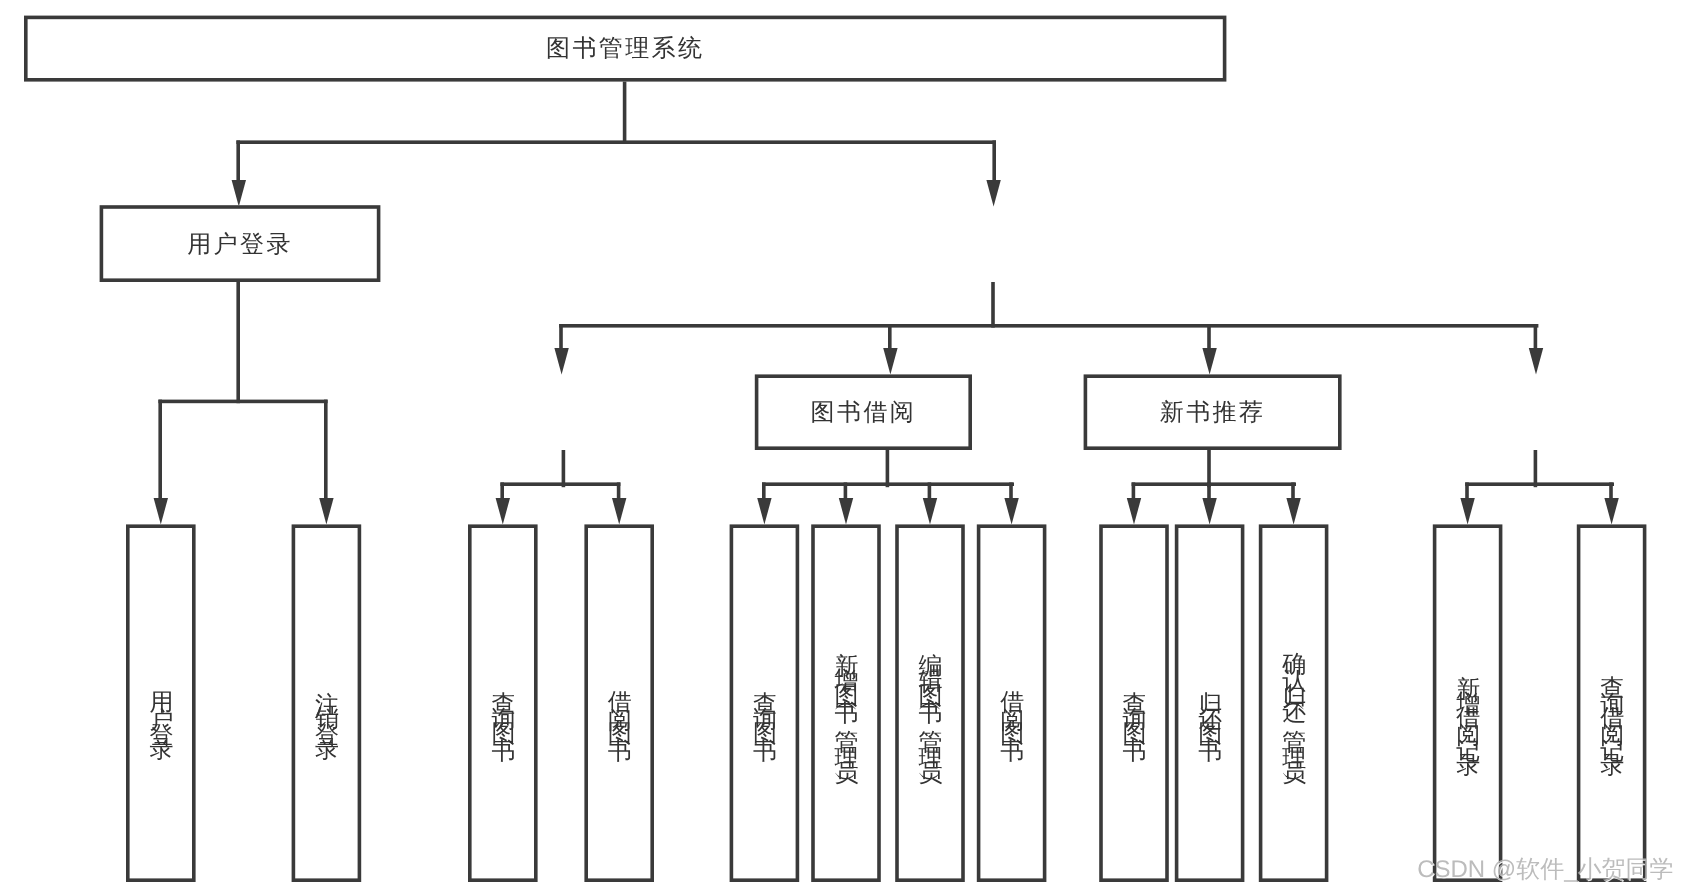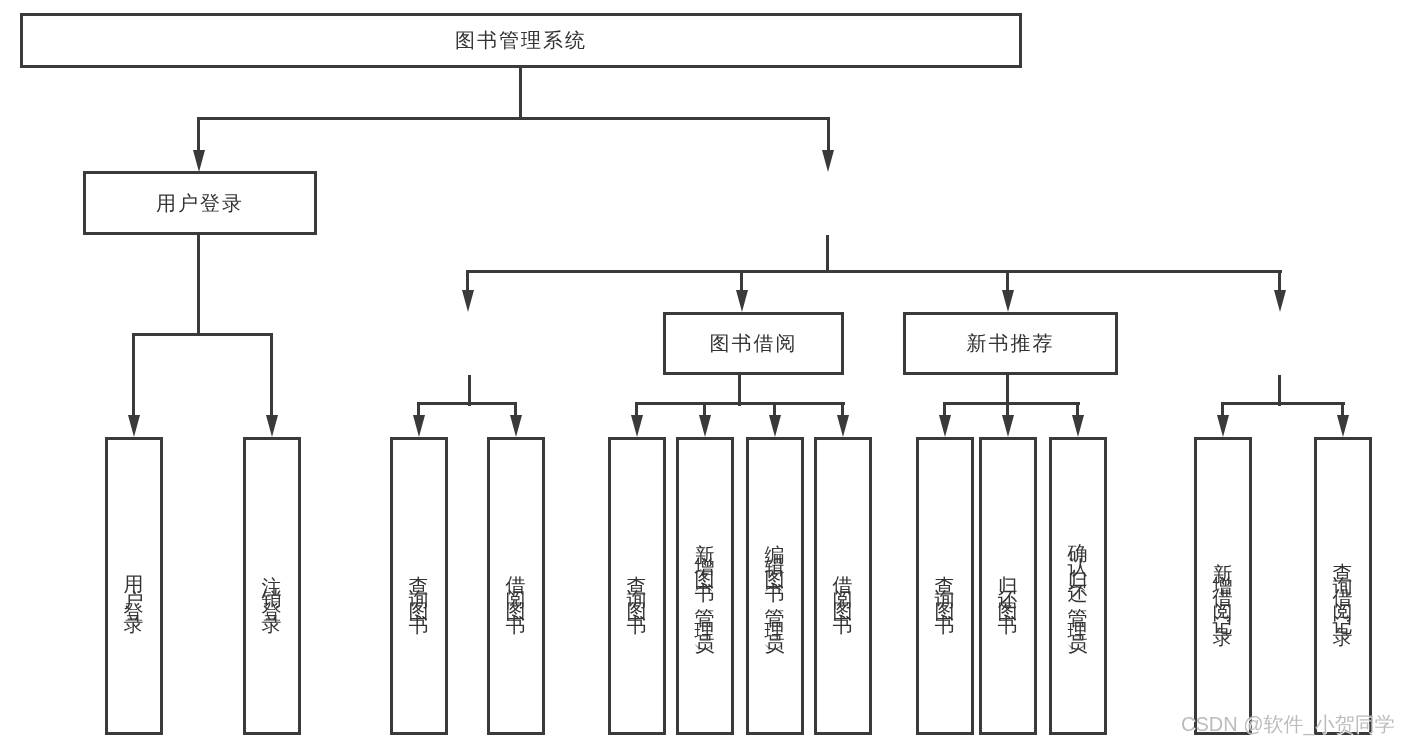--- a/index.html
+++ b/index.html
@@ -145,21 +145,21 @@
 
   <div class="hbox" style="left:20px;top:13px;width:1002px;height:55px">
     <span>图书管理系统</span>
   </div>
 
   <div class="hbox" style="left:83px;top:171px;width:234px;height:64px">
     <span>用户登录</span>
   </div>
 
 
-  <div class="hbox" style="left:663px;top:312px;width:181px;height:63px">
+  <div class="hbox" style="left:629px;top:312px;width:181px;height:63px">
     <span>图书借阅</span>
   </div>
   <div class="hbox" style="left:903px;top:312px;width:215px;height:63px">
     <span>新书推荐</span>
   </div>
 
   <div class="vbox" style="left:105px;top:437px">
     <span class="vtext">用户登录</span>
   </div>
   <div class="vbox" style="left:243px;top:437px">

